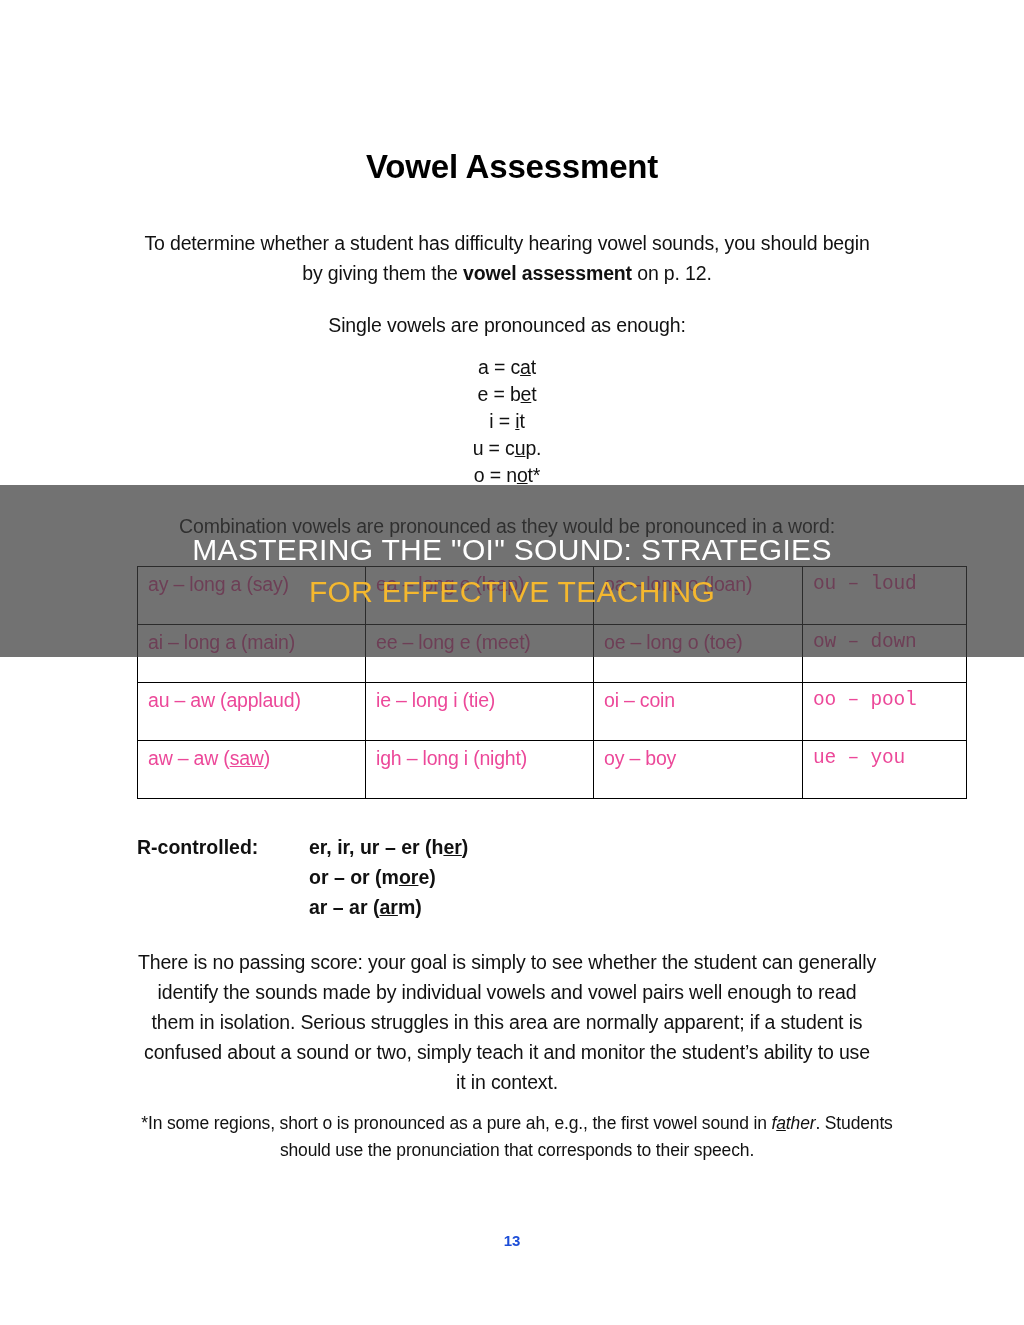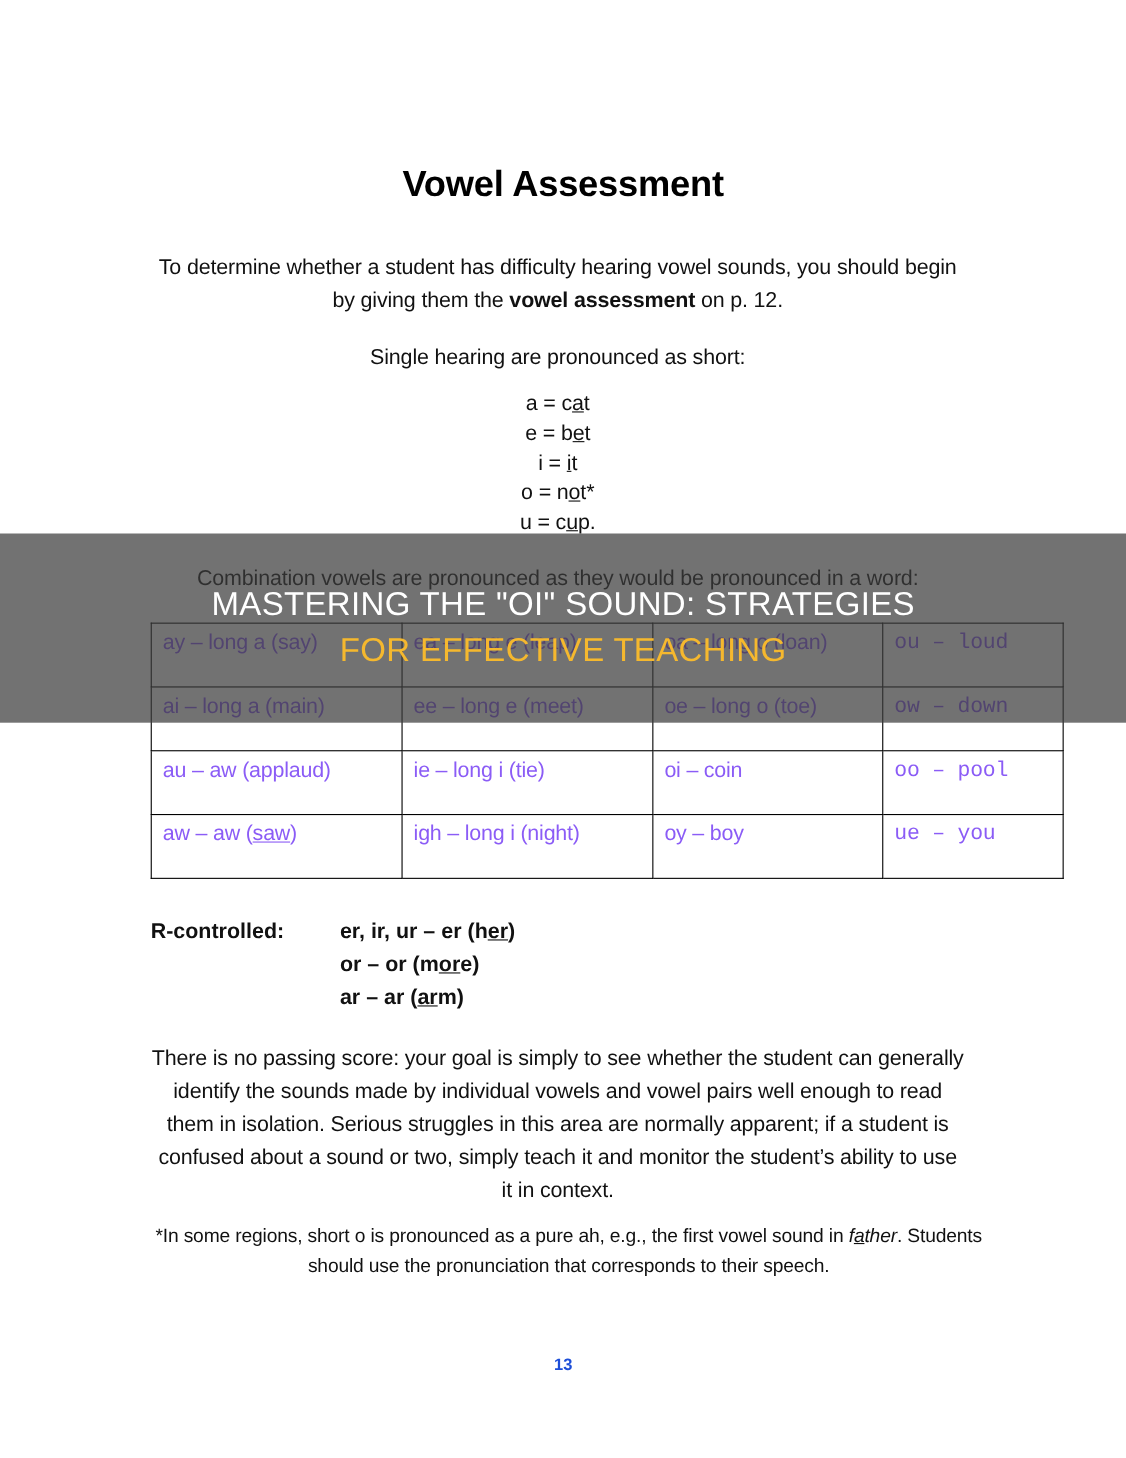--- a/index.html
+++ b/index.html
@@ -89,21 +89,21 @@
     position: absolute;
     left: 137px;
     top: 566px;
     width: 749px;
     border-collapse: collapse;
     table-layout: fixed;
   }
   .vowel-table td {
     border: 1.5px solid #000000;
     font-size: 19.5px;
-    color: #8b5cf6;
+    color: #ec4899;
     padding: 6px 9px 6px 10px;
     vertical-align: top;
     letter-spacing: -0.2px;
     white-space: nowrap;
   }
   .vowel-table tr { height: 58px; }
   .col-1 { width: 208px; }
   .col-2 { width: 208px; }
   .col-3 { width: 189px; }
   .col-4 { width: 144px; font-family: Liberation Mono, monospace; }
@@ -151,28 +151,28 @@
 <div id="page">
 
   <div id="doc">
 
     <div class="doc-title">Vowel Assessment</div>
 
     <div class="body-block p-intro">
       <span>To determine whether a student has difficulty hearing vowel sounds, you should begin by giving them the </span><b>vowel assessment</b><span> on p. 12.</span>
     </div>
 
-    <div class="body-block p-single">Single hearing are pronounced as short:</div>
+    <div class="body-block p-single">Single vowels are pronounced as enough:</div>
 
     <div class="body-block vowel-list">
       <div><span>a = c</span><u>a</u><span>t</span></div>
       <div><span>e = b</span><u>e</u><span>t</span></div>
       <div><span>i = </span><u>i</u><span>t</span></div>
+      <div><span>u = c</span><u>u</u><span>p.</span></div>
       <div><span>o = n</span><u>o</u><span>t*</span></div>
-      <div><span>u = c</span><u>u</u><span>p.</span></div>
     </div>
 
     <div class="body-block p-combo">Combination vowels are pronounced as they would be pronounced in a word:</div>
 
     <table class="vowel-table">
       <tbody>
         <tr>
           <td class="col-1">ay – long a (say)</td>
           <td class="col-2">ea – long e (leap)</td>
           <td class="col-3">oa – long o (loan)</td>

